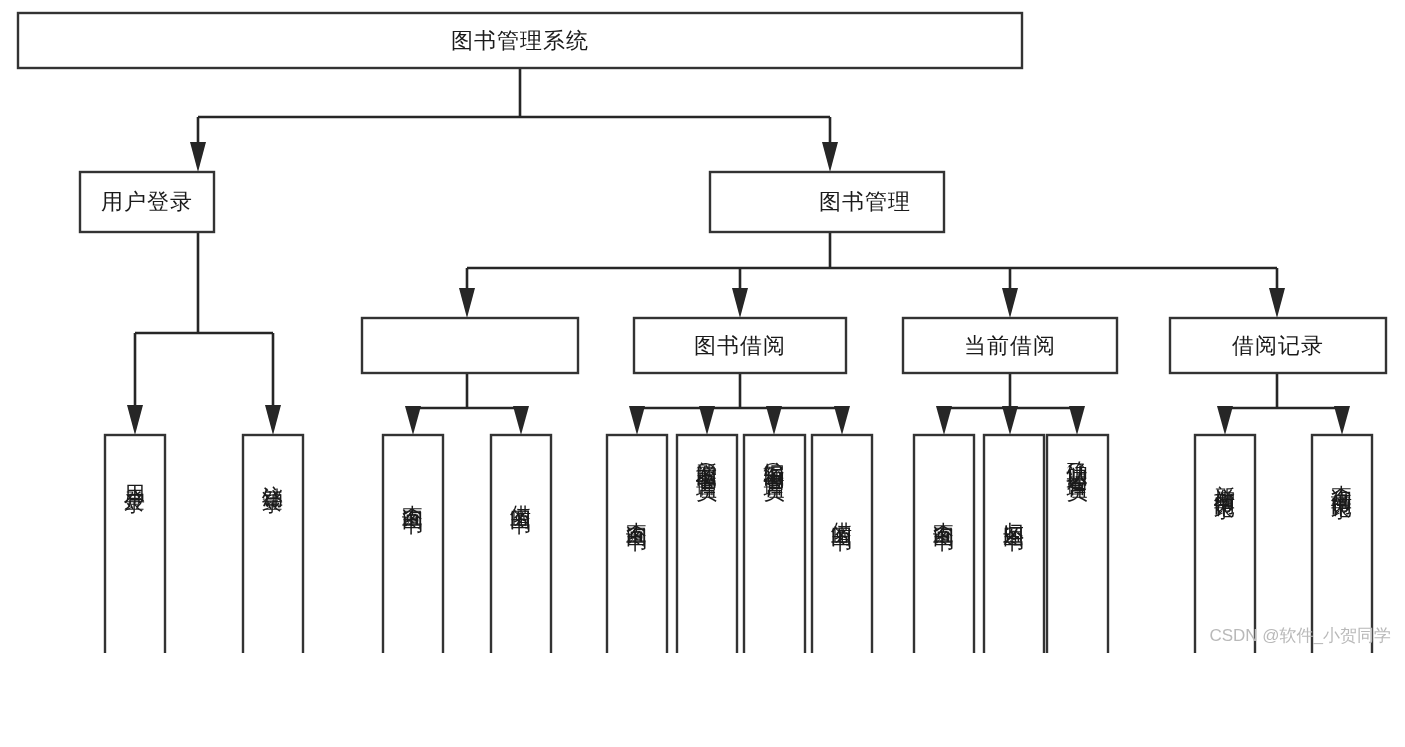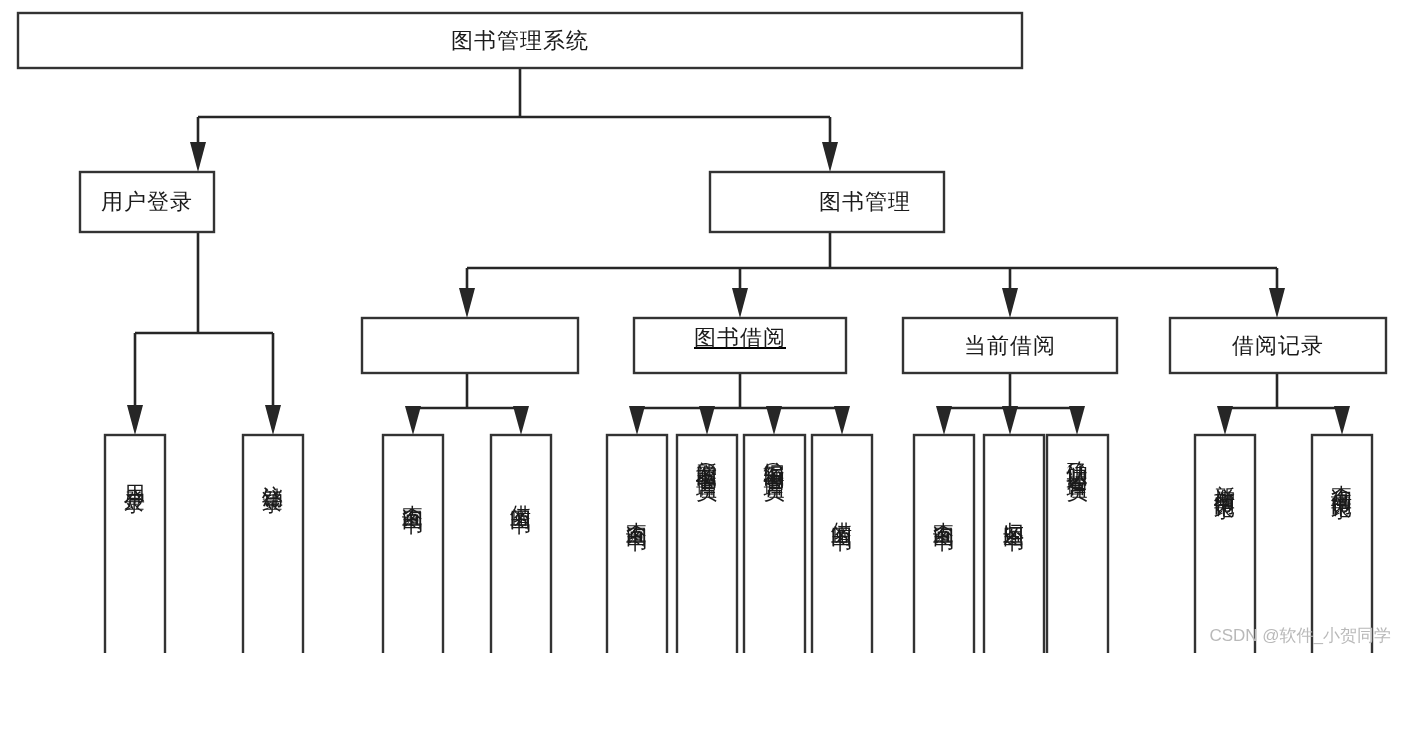--- a/index.html
+++ b/index.html
@@ -186,21 +186,21 @@
     <span class="hlabel-text">图书管理系统</span>
   </div>
 
   <div class="hlabel-wrap" style="left:80px; top:172px; width:134px; height:60px;">
     <span class="hlabel-text">用户登录</span>
   </div>
   <div class="hlabel-wrap" style="left:710px; top:172px; width:234px; height:60px;margin-left:38px;">
     <span class="hlabel-text">图书管理</span>
   </div>
 
-  <div class="hlabel-wrap" style="left:634px; top:310px; width:212px; height:55px;text-decoration:underline;">
+  <div class="hlabel-wrap" style="left:634px; top:318px; width:212px; height:55px;">
     <span class="hlabel-text">图书借阅</span>
   </div>
   <div class="hlabel-wrap" style="left:903px; top:318px; width:214px; height:55px;">
     <span class="hlabel-text">当前借阅</span>
   </div>
   <div class="hlabel-wrap" style="left:1170px; top:318px; width:216px; height:55px;">
     <span class="hlabel-text">借阅记录</span>
   </div>
 
   <div class="vlabel-wrap" style="left:105px; top:468px; width:60px; height:265px;">

